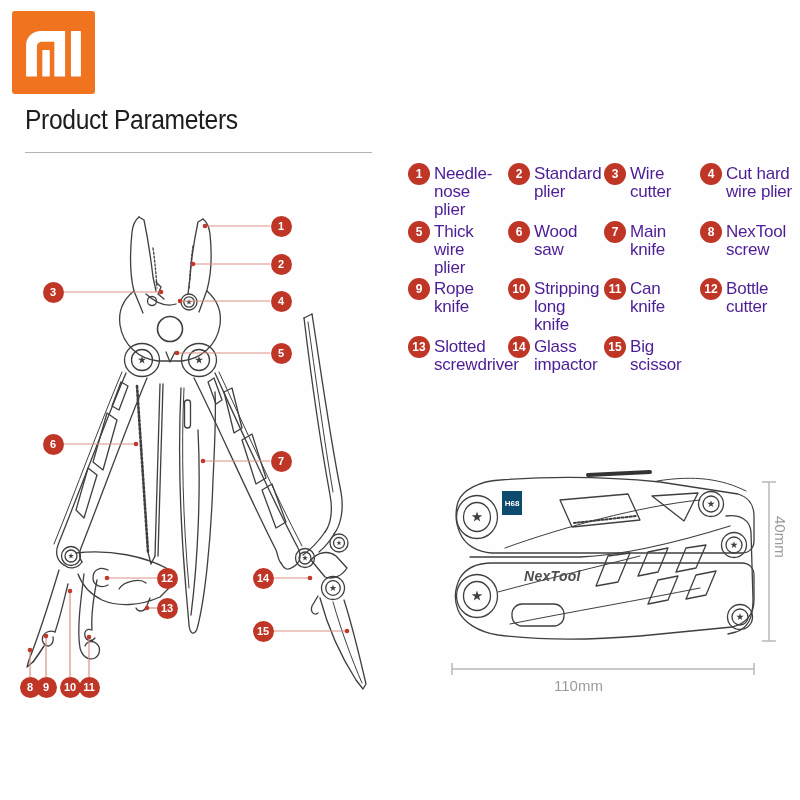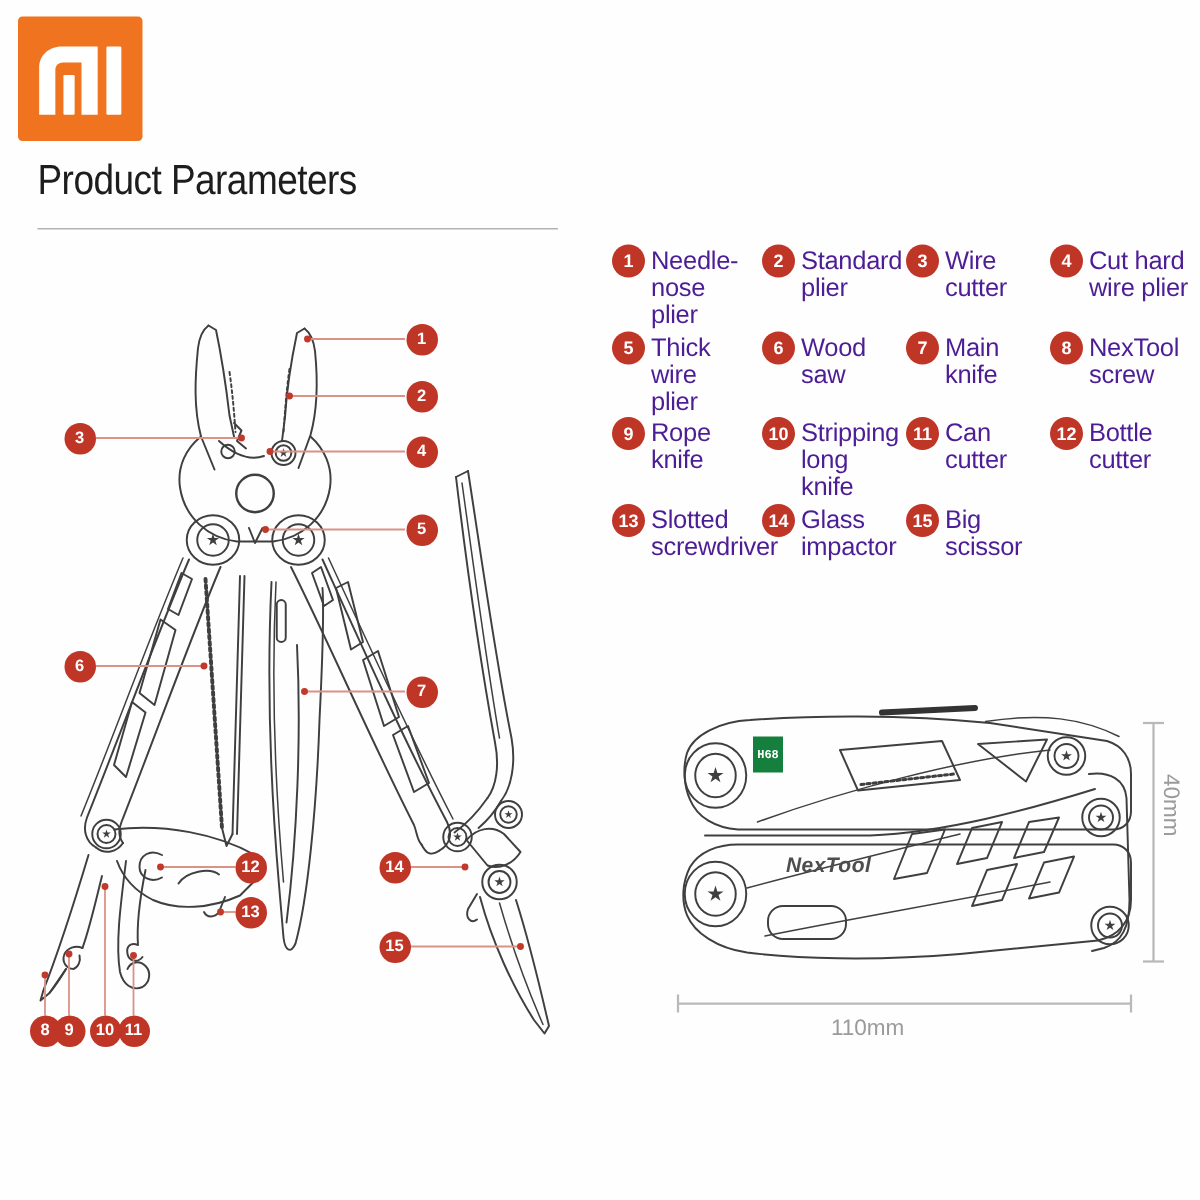--- a/index.html
+++ b/index.html
@@ -19,21 +19,21 @@
   .legend-item{display:flex;align-items:flex-start;gap:4px;}
   .lbadge{flex:0 0 auto;width:22px;height:22px;border-radius:50%;background:#bf3627;color:#fff;font-size:12px;font-weight:bold;display:flex;align-items:center;justify-content:center;}
   .legend-label{color:#4c1d95;font-size:17px;line-height:18px;padding-top:2px;letter-spacing:-0.2px;}
   .legend-label span{display:block;}
 
   
   .callout{position:absolute;width:21px;height:21px;border-radius:50%;background:#bf3627;color:#fff;font-size:11px;font-weight:bold;display:flex;align-items:center;justify-content:center;z-index:3;}
 
   
   .nextool-text{position:absolute;left:524px;top:568px;font-size:14px;font-style:italic;font-weight:bold;color:#4e4e4e;letter-spacing:.3px;z-index:3;}
-  .h68-badge{position:absolute;left:502px;top:491px;width:20px;height:24px;background:#15803d;color:#fff;font-size:8px;font-weight:bold;display:flex;align-items:center;justify-content:center;z-index:3;font-family:Liberation Mono, monospace;}
+  .h68-badge{position:absolute;left:502px;top:491px;width:20px;height:24px;background:#0c4a6e;color:#fff;font-size:8px;font-weight:bold;display:flex;align-items:center;justify-content:center;z-index:3;}
   .dim-width{position:absolute;left:554px;top:677px;width:100px;font-size:15px;color:#9b9b9b;z-index:3;}
   .dim-height{position:absolute;left:772px;top:516px;height:70px;writing-mode:vertical-rl;font-size:15px;color:#9b9b9b;z-index:3;}
 
   svg.diagram{position:absolute;inset:0;z-index:1;}
 </style>
 </head>
 <body>
 
 <div class="canvas">
 
@@ -331,21 +331,21 @@
     <div class="legend-item">
       <span class="lbadge">10</span>
       <span class="legend-label">
           <span>Stripping</span>
           <span>long knife</span>
         </span>
     </div>
     <div class="legend-item">
       <span class="lbadge">11</span>
       <span class="legend-label">
-          <span>Can cutter</span>
+          <span>Can knife</span>
           <span></span>
         </span>
     </div>
     <div class="legend-item">
       <span class="lbadge">12</span>
       <span class="legend-label">
           <span>Bottle</span>
           <span>cutter</span>
         </span>
     </div>

